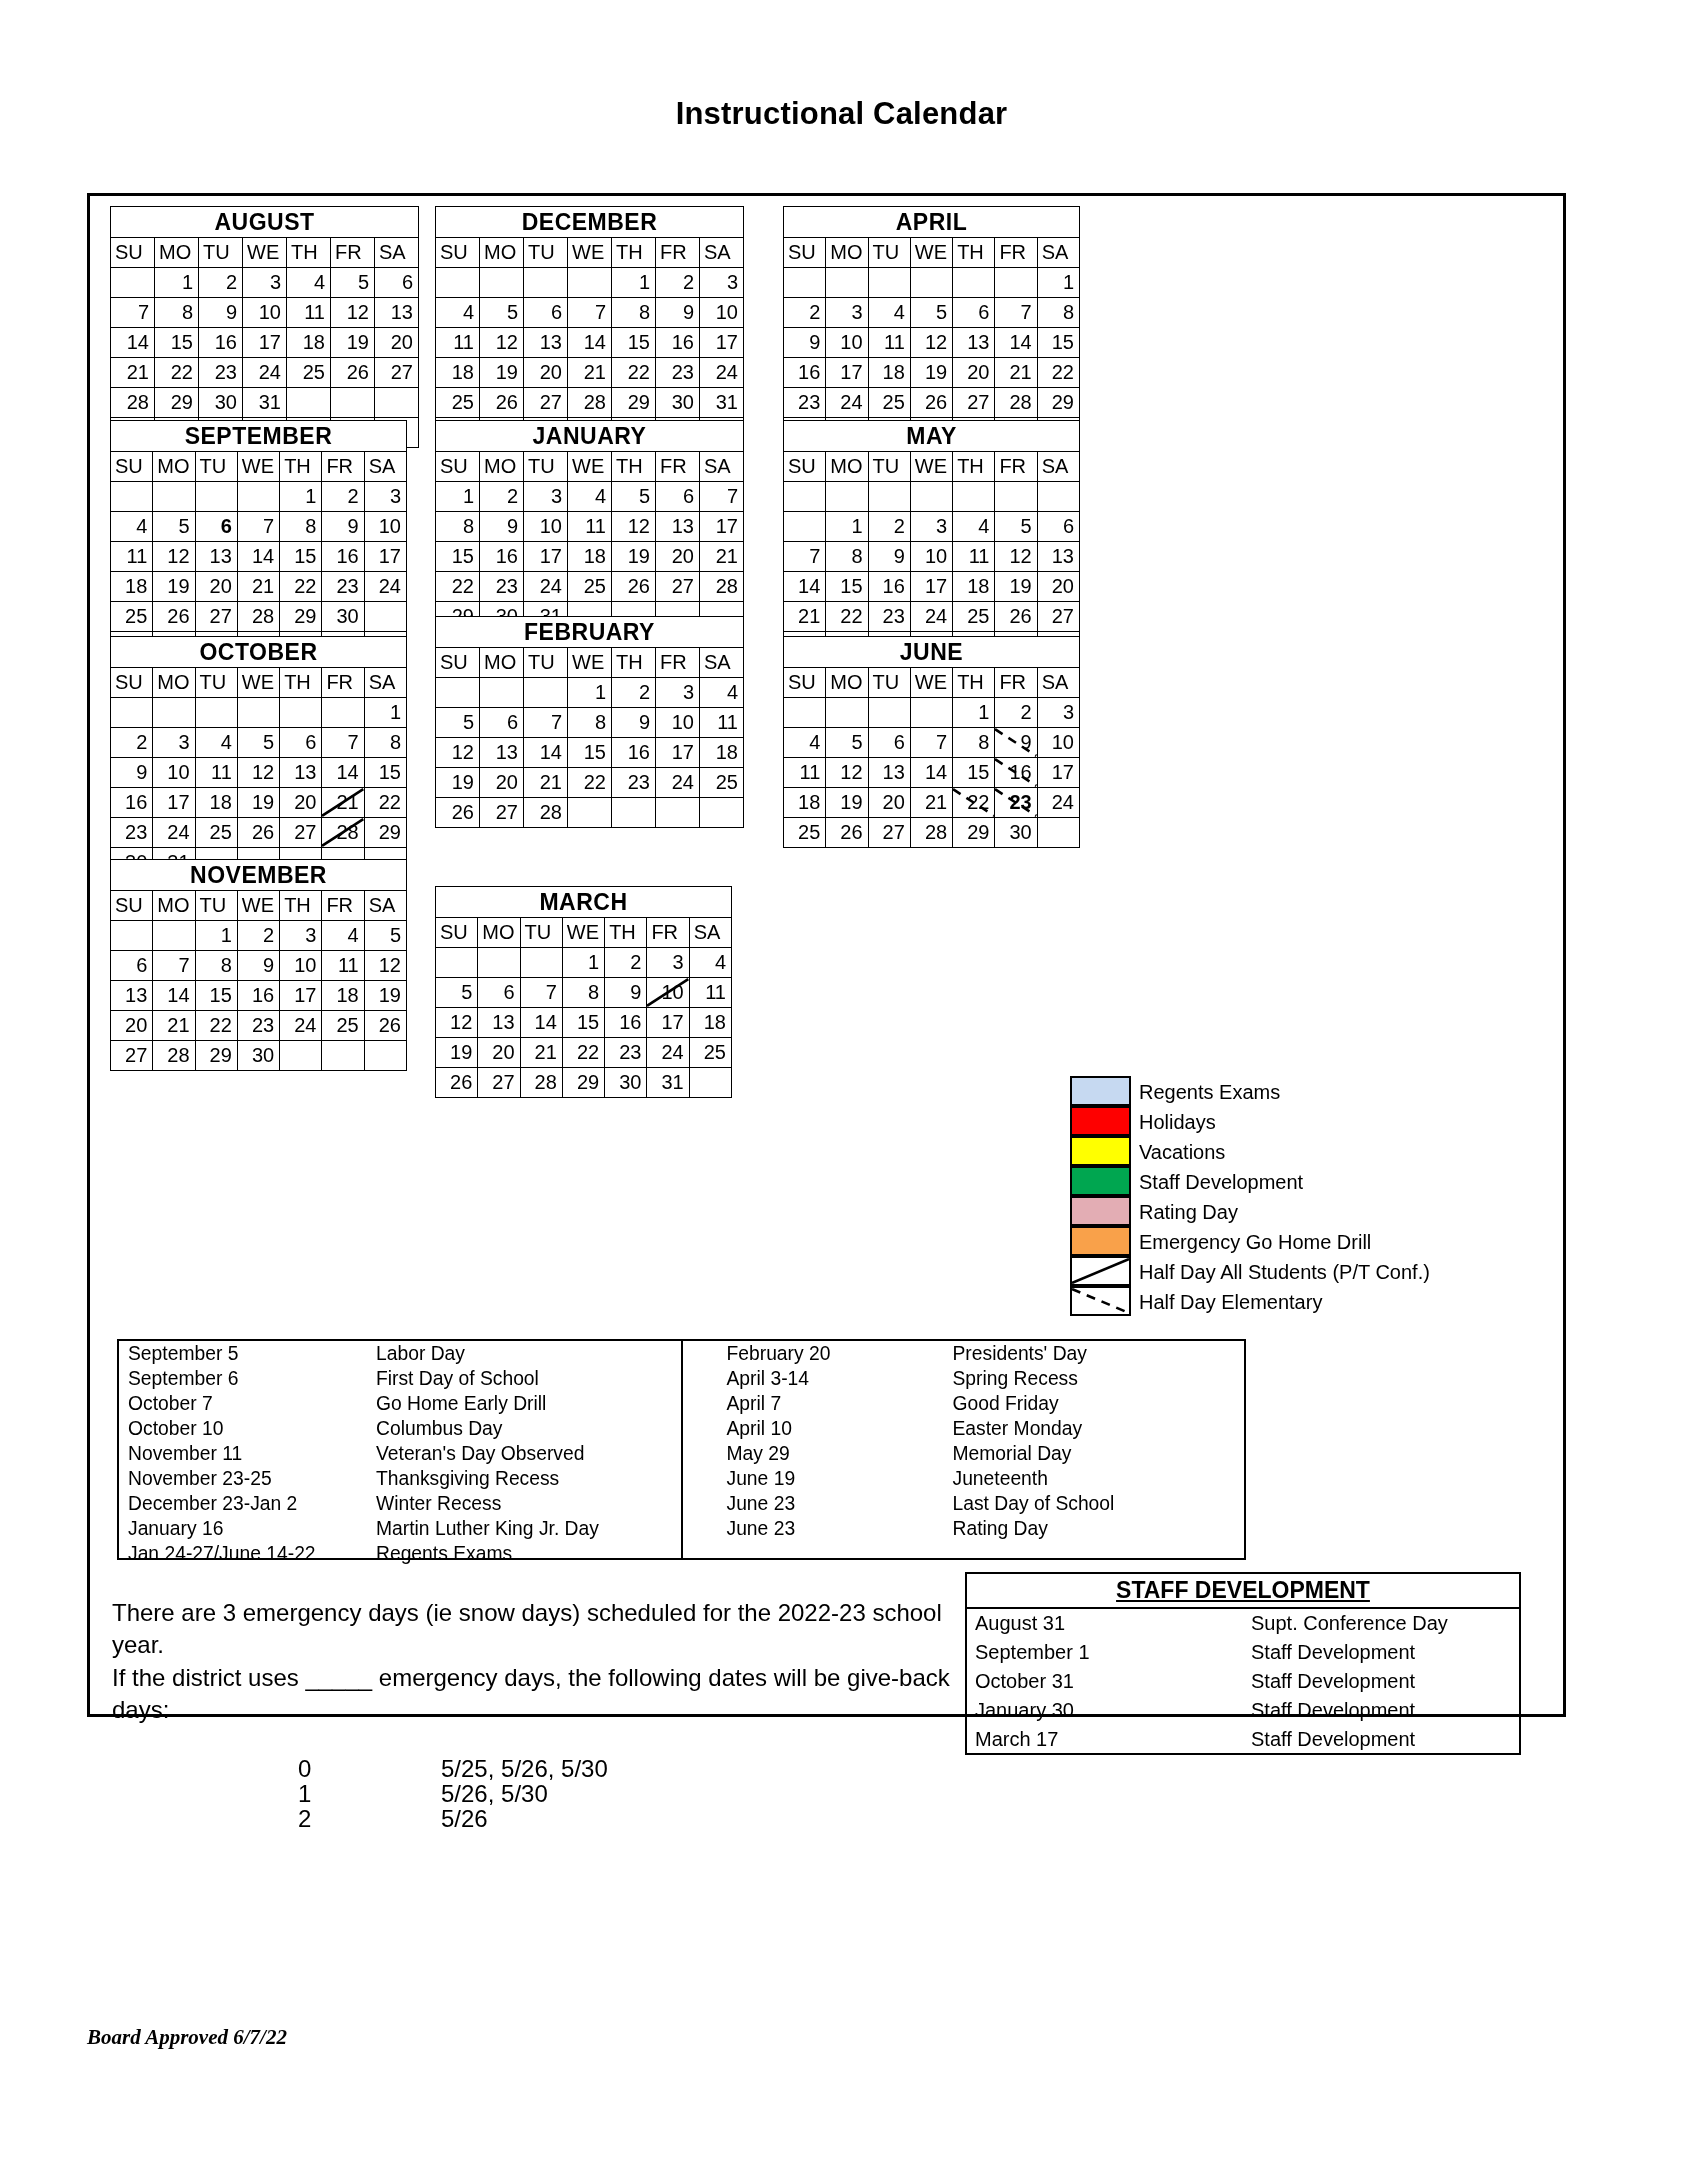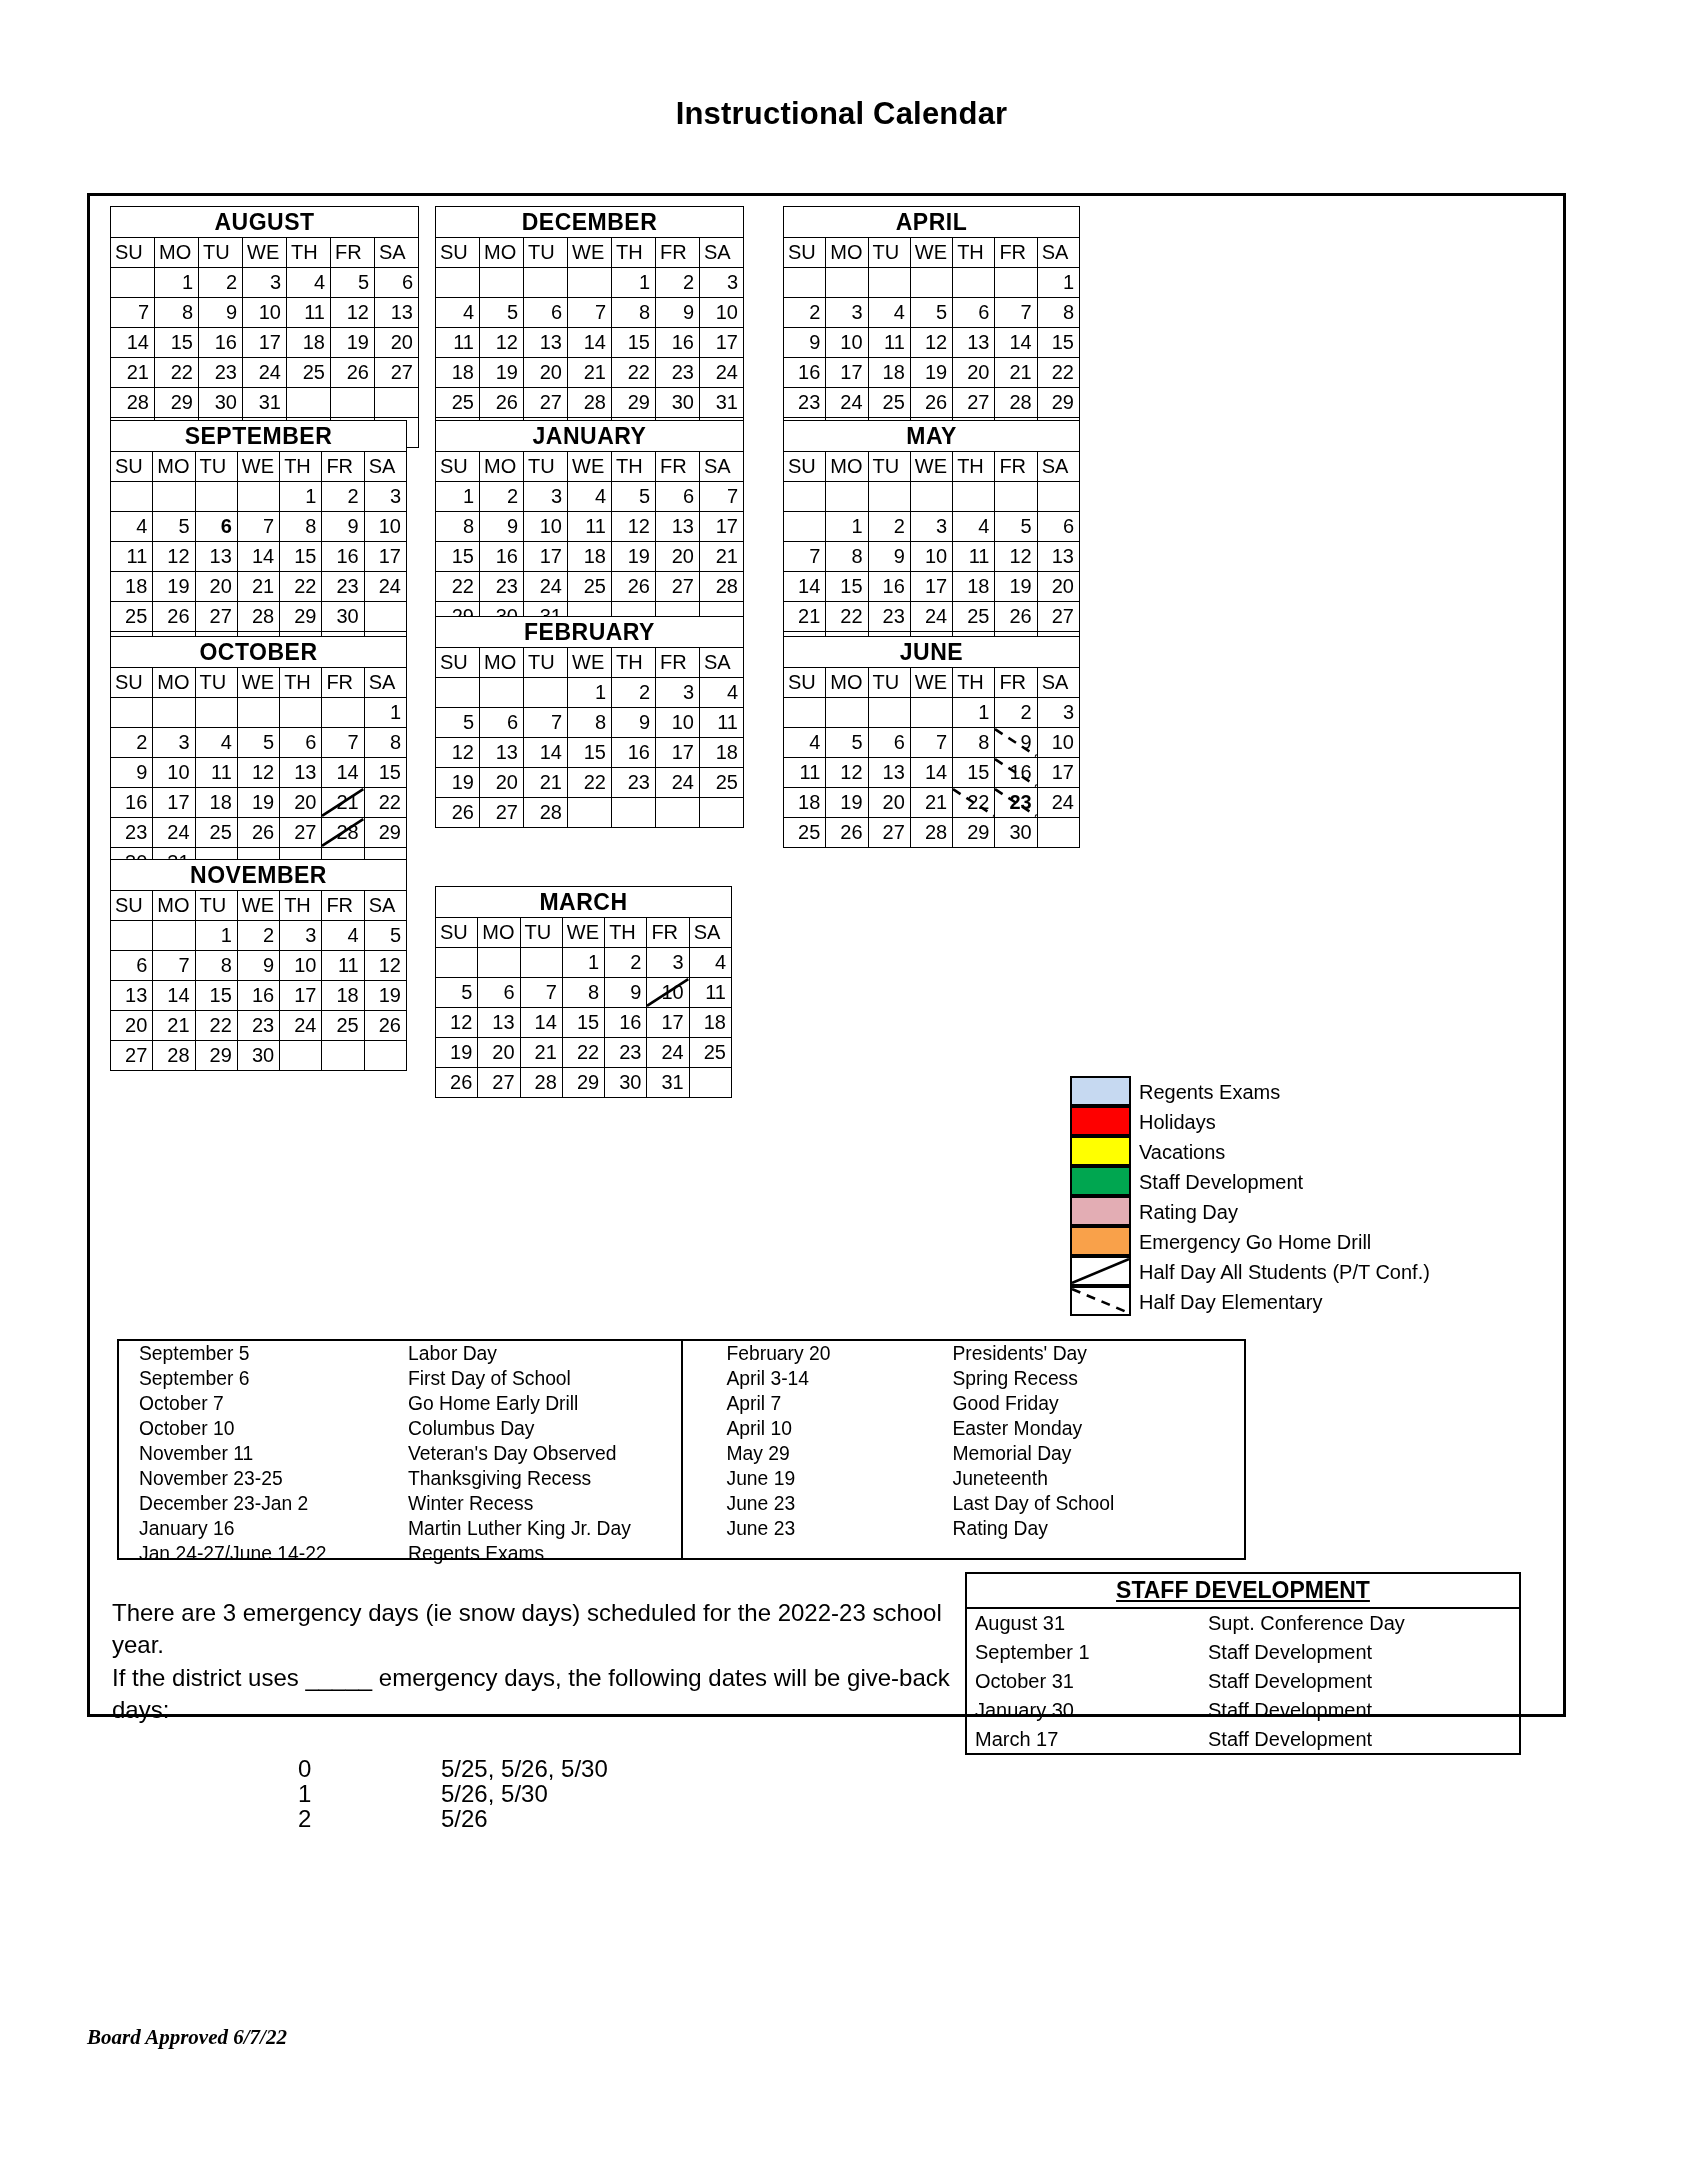--- a/index.html
+++ b/index.html
@@ -55,21 +55,21 @@
   }
   .legend-lb{font-size:20px;margin-left:8px;white-space:nowrap;}
   
   .events-box{
     position:absolute;left:27px;top:1143px;width:1129px;height:221px;
     border:2.4px solid #000;box-sizing:border-box;display:flex;
   }
   .events-col{flex:1;position:relative;}
   .events-col.left{border-right:2.4px solid #000;}
   .ev-row{display:flex;font-size:19.3px;line-height:1.0;height:25px;align-items:center;}
-  .events-col.left .ev-row{padding-left:20px;gap:21px;}
+  .events-col.left .ev-row{padding-left:9px;}
   .events-col.right .ev-row{padding-left:44px;}
   .ev-date{width:248px;flex:0 0 248px;}
   .events-col.right .ev-date{width:226px;flex:0 0 226px;}
   .ev-name{}
   
   .emerg{position:absolute;left:22px;top:1401px;width:851px;font-size:24px;line-height:1.35;}
   .emerg p{margin:0;}
   .emerg .give{margin-top:30px;}
   .give-row{display:flex;height:25px;align-items:center;}
   .give-n{width:109px;flex:0 0 109px;text-align:left;padding-left:186px;}
@@ -77,21 +77,21 @@
   
   .sd-box{
     position:absolute;left:875px;top:1376px;width:556px;height:183px;
     border:2.6px solid #000;box-sizing:border-box;
   }
   .sd-title{
     text-align:center;font-weight:bold;font-size:23px;height:33px;
     line-height:33px;border-bottom:2.6px solid #000;
   }
   .sd-title span{text-decoration:underline;}
-  .sd-row{display:flex;font-size:20px;height:29px;align-items:center;padding-left:8px;}
+  .sd-row{display:flex;font-size:20px;height:29px;align-items:center;padding-left:8px;gap:43px;}
   .sd-date{width:233px;flex:0 0 233px;}
   .approved{
     position:absolute;left:87px;top:2025px;font-size:21px;
     font-style:italic;font-weight:bold;font-family:"Liberation Serif", serif;
   }
 </style>
 </head>
 <body>
 
 <h1 class="page-title">

